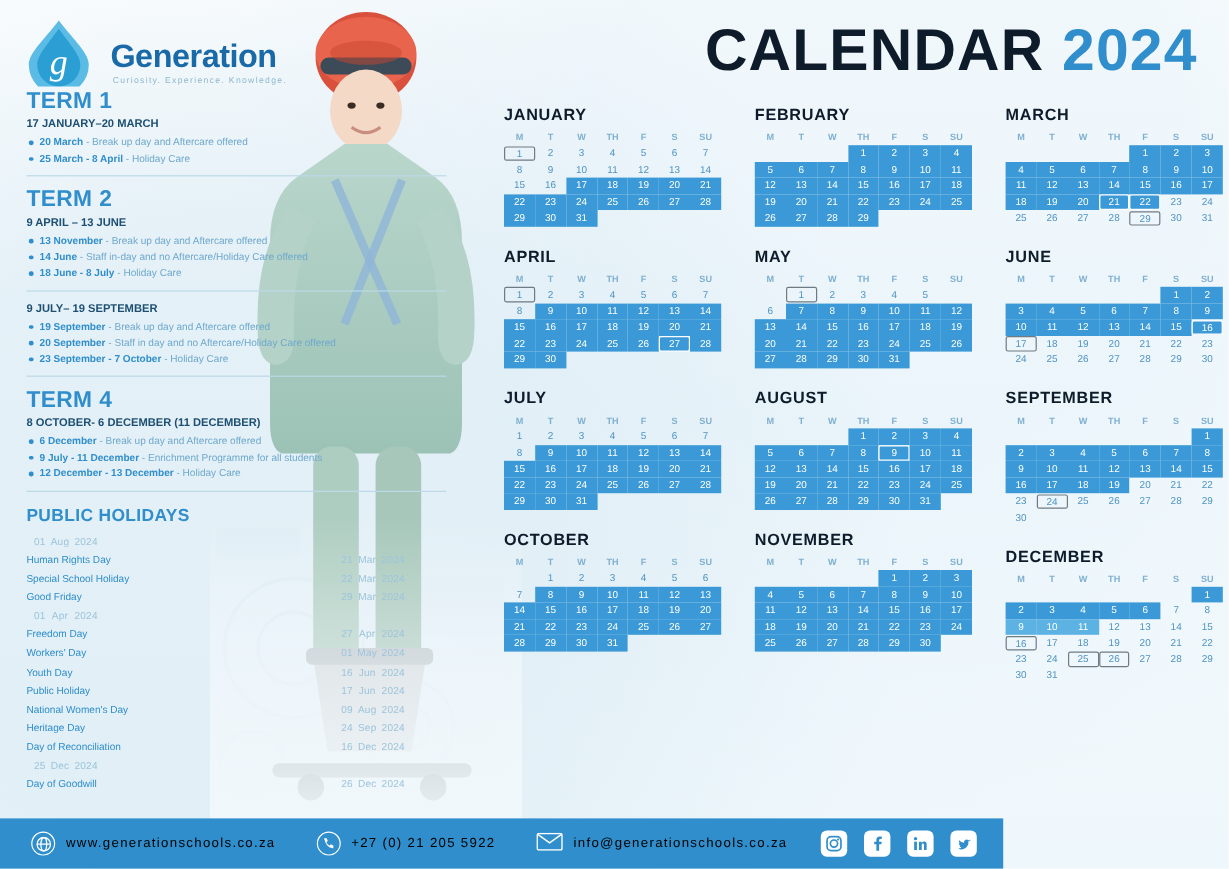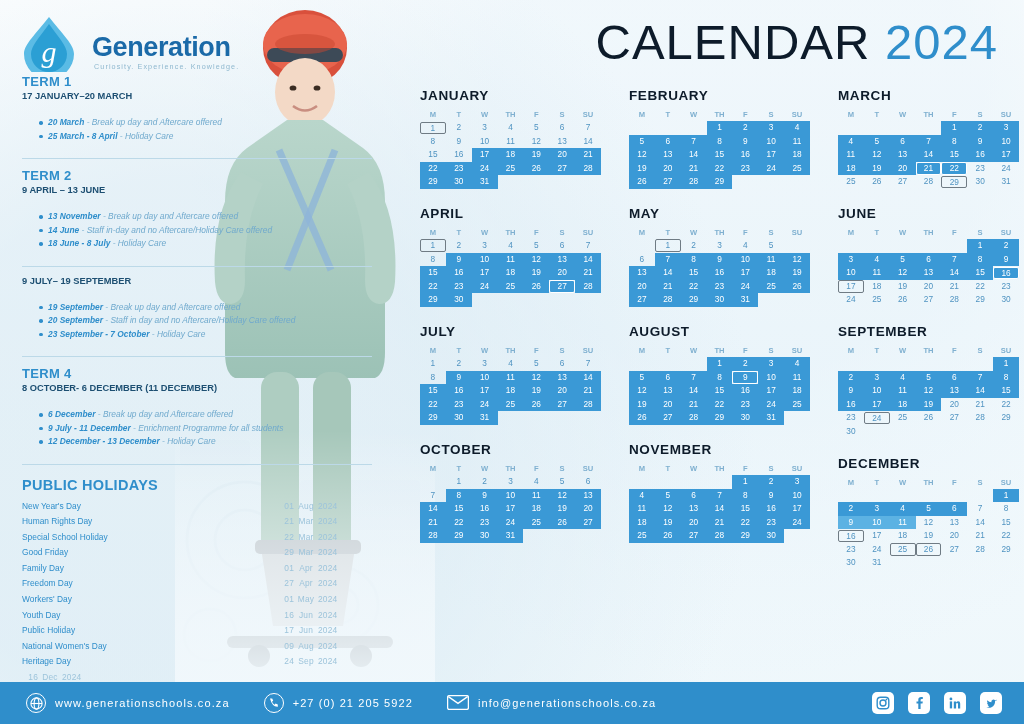--- a/index.html
+++ b/index.html
@@ -36,42 +36,42 @@
   .logo-text {
     position:absolute; left:76px; top:18px;
     font-size:27px; font-weight:bold; color:#1b6aa8; letter-spacing:-0.4px;
   }
   .logo-sub {
     position:absolute; left:78px; top:48px;
     font-size:7.2px; letter-spacing:1.1px; color:#8fb8cf; font-weight:normal;
   }
   .title {
     position:absolute; right:26px; top:14px;
-    font-size:49px; font-weight:normal; letter-spacing:1px;
+    font-size:49px; font-weight:bold; letter-spacing:1px;
     white-space:nowrap;
   }
   .title .word { color:#0d1b2a; }
   .title .year { color:#2f8ecb; }
 
   
   .left {
     position:absolute; left:22px; top:74px; width:350px;
   }
   .term-name {
-    font-size:13px; font-weight:bold; color:#2f8ecb; letter-spacing:0.3px;
+    font-size:19px; font-weight:bold; color:#2f8ecb; letter-spacing:0.3px;
     margin:0 0 2px 0;
   }
   .term-range {
     font-size:9.3px; font-weight:bold; color:#1d4f72; margin-bottom:4px;
   }
   .term-block { margin-bottom:9px; }
   .term-block .rule {
     height:1px; background:#bcd9e8; margin-top:7px;
   }
-  ul.notes { list-style:none; margin:15px; padding:0;font-style:italic; }
+  ul.notes { list-style:none; margin:0; padding:0; }
   ul.notes li {
     font-size:8.4px; line-height:13.5px; color:#6fa9cd;
     padding-left:11px; position:relative; white-space:nowrap;
   }
   ul.notes li::before {
     content:""; position:absolute; left:2px; top:5px;
     width:3.5px; height:3.5px; border-radius:50%; background:#2f8ecb;
   }
   ul.notes li b { color:#2f8ecb; font-weight:bold; }
 
@@ -115,22 +115,22 @@
   
   table.mg td.c span.d {
     border:1px solid #6f7b84; border-radius:2px;
     height:12.6px; line-height:11.6px;
   }
   table.mg td.c.s span.d { border-color:#ffffff; }
   table.mg td.e span.d { color:transparent; }
 
   
   .footer {
-    position:absolute; left:0; bottom:0; width:1024px; height:42px;
-    background:#2f8ecb; color:#ffffff; display:flex; align-items:center;
+    position:absolute; left:0; bottom:0; width:836px; height:42px;
+    background:#2f8ecb; color:#000000; display:flex; align-items:center;
   }
   .f-item { display:flex; align-items:center; font-size:11px; letter-spacing:1.1px; }
   .f-item .txt { margin-left:9px; }
   .circ {
     width:20px; height:20px; border-radius:50%;
     border:1.4px solid #ffffff; display:flex; align-items:center; justify-content:center;
   }
   .socials { display:flex; gap:14px; margin-left:auto; margin-right:22px; }
   .sq {
     width:22px; height:22px; border-radius:5px; background:#ffffff;
@@ -253,37 +253,35 @@
           <li><b>6 December</b><span> - Break up day and Aftercare offered</span></li>
           <li><b>9 July - 11 December</b><span> - Enrichment Programme for all students</span></li>
           <li><b>12 December - 13 December</b><span> - Holiday Care</span></li>
         </ul>
         <div class="rule"></div>
       </div>
     </div>
   <div class="ph-title">PUBLIC HOLIDAYS</div>
   <div class="ph-list" id="ph-host">
       <div class="ph-row">
-        <span class="nm">New Year's Day</span>
         <span class="dt"><span class="d">01</span><span class="m">Aug</span><span>2024</span></span>
       </div>
       <div class="ph-row">
         <span class="nm">Human Rights Day</span>
         <span class="dt"><span class="d">21</span><span class="m">Mar</span><span>2024</span></span>
       </div>
       <div class="ph-row">
         <span class="nm">Special School Holiday</span>
         <span class="dt"><span class="d">22</span><span class="m">Mar</span><span>2024</span></span>
       </div>
       <div class="ph-row">
         <span class="nm">Good Friday</span>
         <span class="dt"><span class="d">29</span><span class="m">Mar</span><span>2024</span></span>
       </div>
       <div class="ph-row">
-        <span class="nm">Family Day</span>
         <span class="dt"><span class="d">01</span><span class="m">Apr</span><span>2024</span></span>
       </div>
       <div class="ph-row">
         <span class="nm">Freedom Day</span>
         <span class="dt"><span class="d">27</span><span class="m">Apr</span><span>2024</span></span>
       </div>
       <div class="ph-row">
         <span class="nm">Workers' Day</span>
         <span class="dt"><span class="d">01</span><span class="m">May</span><span>2024</span></span>
       </div>
@@ -297,20 +295,21 @@
       </div>
       <div class="ph-row">
         <span class="nm">National Women's Day</span>
         <span class="dt"><span class="d">09</span><span class="m">Aug</span><span>2024</span></span>
       </div>
       <div class="ph-row">
         <span class="nm">Heritage Day</span>
         <span class="dt"><span class="d">24</span><span class="m">Sep</span><span>2024</span></span>
       </div>
       <div class="ph-row">
+        <span class="nm">Day of Reconciliation</span>
         <span class="dt"><span class="d">16</span><span class="m">Dec</span><span>2024</span></span>
       </div>
       <div class="ph-row">
         <span class="dt"><span class="d">25</span><span class="m">Dec</span><span>2024</span></span>
       </div>
       <div class="ph-row">
         <span class="nm">Day of Goodwill</span>
         <span class="dt"><span class="d">26</span><span class="m">Dec</span><span>2024</span></span>
       </div>
     </div>

